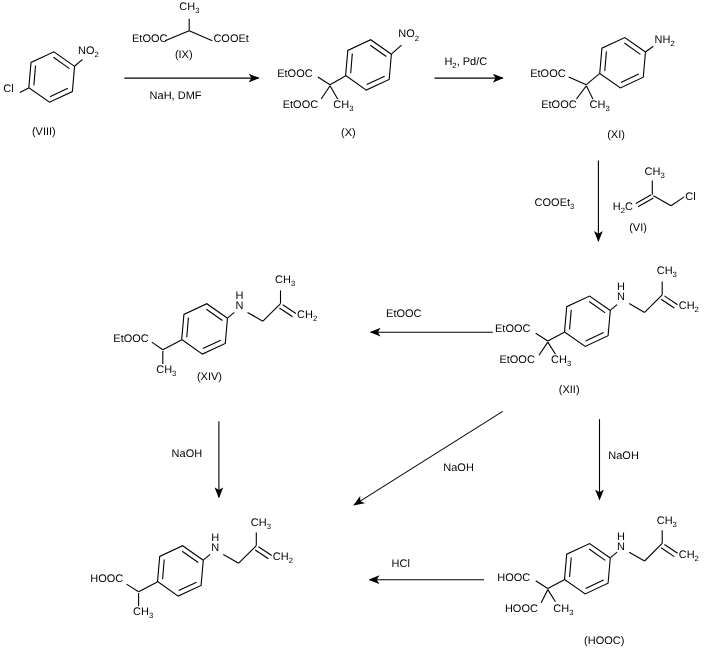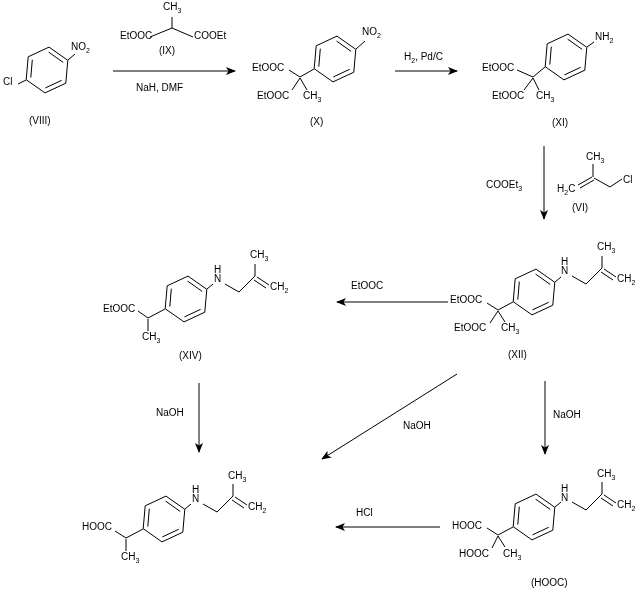--- a/index.html
+++ b/index.html
@@ -199,21 +199,21 @@
   <span class="t" style="left:508px;top:350px">(XII)</span>
 
   <span class="t" style="left:351px;top:281px">EtOOC</span>
 
   <span class="t" style="left:250px;top:250px"><span>CH</span><span class="sb">3</span></span>
   <span class="t" style="left:214px;top:265px">H</span>
   <span class="t" style="left:214px;top:274px">N</span>
   <span class="t" style="left:270px;top:282px"><span>CH</span><span class="sb">2</span></span>
   <span class="t" style="left:103px;top:304px">EtOOC</span>
   <span class="t" style="left:142px;top:332px"><span>CH</span><span class="sb">3</span></span>
-  <span class="t" style="left:179px;top:351px">(XIV)</span>
+  <span class="t" style="left:179px;top:338px">(XIV)</span>
 
   <span class="t" style="left:156px;top:408px">NaOH</span>
   <span class="t" style="left:403px;top:421px">NaOH</span>
   <span class="t" style="left:553px;top:410px">NaOH</span>
 
   <span class="t" style="left:228px;top:471px"><span>CH</span><span class="sb">3</span></span>
   <span class="t" style="left:192px;top:485px">H</span>
   <span class="t" style="left:192px;top:494px">N</span>
   <span class="t" style="left:248px;top:502px"><span>CH</span><span class="sb">2</span></span>
   <span class="t" style="left:82px;top:522px">HOOC</span>

